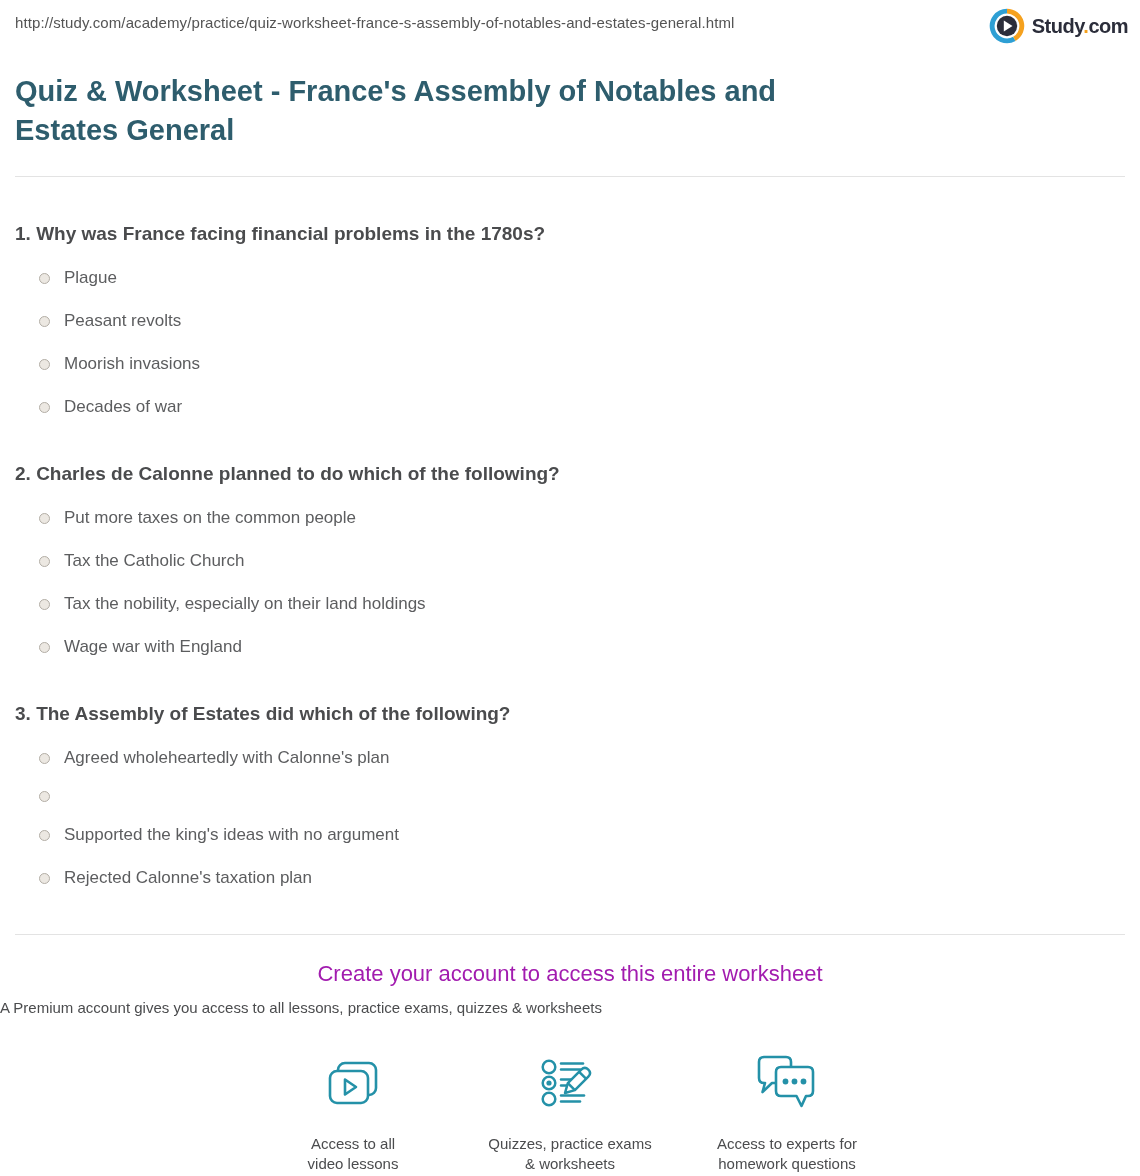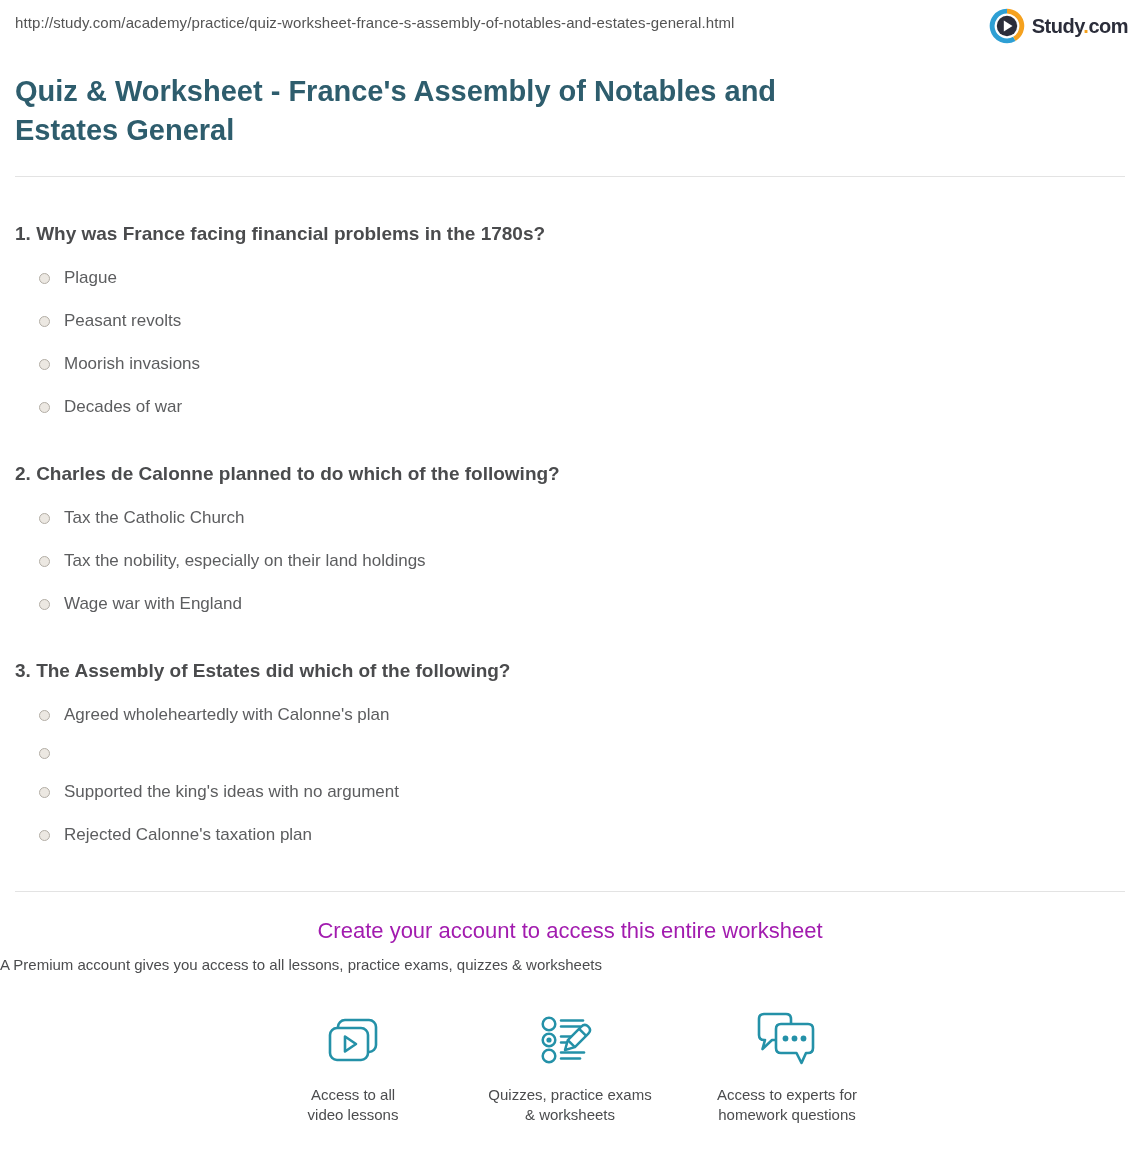--- a/index.html
+++ b/index.html
@@ -105,21 +105,21 @@
     margin-top: 38px;
   }
   .feature {
     width: 217px;
     display: flex;
     flex-direction: column;
     align-items: center;
   }
   .feature-icon { height: 56px; display: flex; align-items: flex-end; }
   .feature-label {
-    margin-top: 18px;
+    margin-top: 24px;
     text-align: center;
     font-size: 15px;
     line-height: 20px;
     color: #4b4c4e;
   }
 </style>
 </head>
 <body>
 
 <div class="header">
@@ -155,20 +155,24 @@
     <span class="option-label">Moorish invasions</span>
   </div>
   <div class="option-row">
     <span class="radio"></span>
     <span class="option-label">Decades of war</span>
   </div>
 </div>
 
 <div class="question">
   <h2 class="question-heading"><span>2.</span> <span>Charles de Calonne planned to do which of the following?</span></h2>
+  <div class="option-row">
+    <span class="radio"></span>
+    <span class="option-label">Put more taxes on the common people</span>
+  </div>
   <div class="option-row">
     <span class="radio"></span>
     <span class="option-label">Tax the Catholic Church</span>
   </div>
   <div class="option-row">
     <span class="radio"></span>
     <span class="option-label">Tax the nobility, especially on their land holdings</span>
   </div>
   <div class="option-row">
     <span class="radio"></span>

